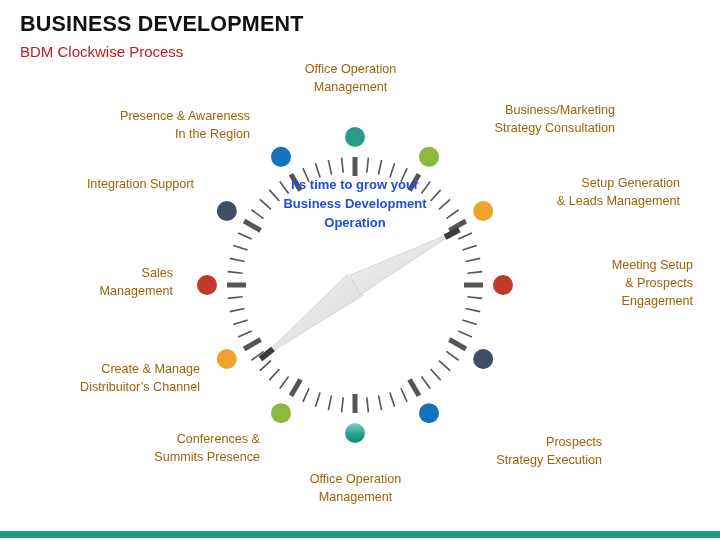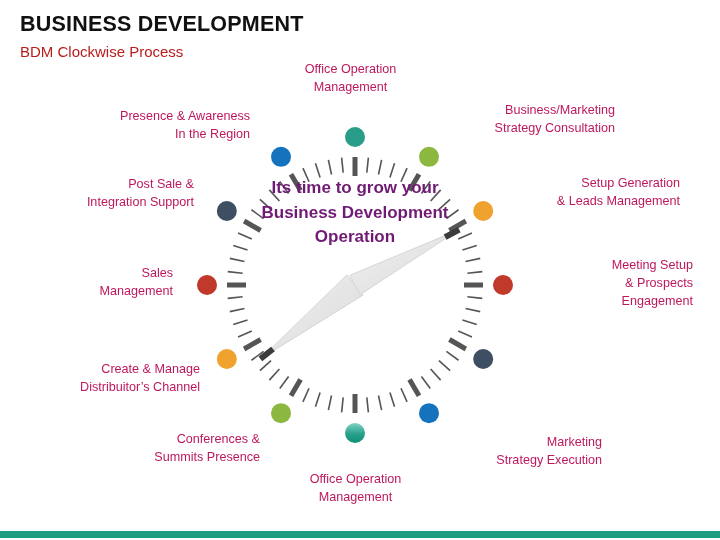--- a/index.html
+++ b/index.html
@@ -66,34 +66,34 @@
     top: 0;
   }
 
   
   #center-caption {
     position: absolute;
     left: 255px;
     top: 176px;
     width: 200px;
     text-align: center;
-    font-size: 17px;
+    font-size: 13px;
     font-weight: bold;
     line-height: 1.45;
-    color: #701a75;
+    color: #1d4ed8;
     pointer-events: none;
   }
   #center-caption div { white-space: nowrap; }
 
   
   .node-label {
     position: absolute;
     font-size: 12.6px;
     line-height: 1.42;
-    color: #be185d;
+    color: #a16207;
     white-space: nowrap;
   }
   .node-label.align-right  { text-align: right; }
   .node-label.align-left   { text-align: right; }
   .node-label.align-center { text-align: center; }
 </style>
 </head>
 <body>
 
 <div id="header">
@@ -224,41 +224,40 @@
         <div>&amp; Leads Management</div>
       </div>
       <div class="node-label align-left" style="left: 543px; top: 257px; width: 150px;">
         <div>Meeting Setup</div>
         <div>&amp; Prospects</div>
         <div>Engagement</div>
       </div>
       <div class="node-label align-left" style="left: 519px; top: 354px; width: 140px;">
       </div>
       <div class="node-label align-left" style="left: 452px; top: 434px; width: 150px;">
-        <div>Marketing</div>
+        <div>Prospects</div>
         <div>Strategy Execution</div>
       </div>
       <div class="node-label align-center" style="left: 283px; top: 471px; width: 145px;">
         <div>Office Operation</div>
         <div>Management</div>
       </div>
       <div class="node-label align-right" style="left: 102px; top: 431px; width: 158px;">
         <div>Conferences &amp;</div>
         <div>Summits Presence</div>
       </div>
       <div class="node-label align-right" style="left: 45px; top: 361px; width: 155px;">
         <div>Create &amp; Manage</div>
         <div>Distribuitor’s Channel</div>
       </div>
       <div class="node-label align-right" style="left: 58px; top: 265px; width: 115px;">
         <div>Sales</div>
         <div>Management</div>
       </div>
       <div class="node-label align-right" style="left: 44px; top: 176px; width: 150px;">
-        <div>Post Sale &amp;</div>
         <div>Integration Support</div>
       </div>
       <div class="node-label align-right" style="left: 85px; top: 108px; width: 165px;">
         <div>Presence &amp; Awareness</div>
         <div>In the Region</div>
       </div>
     </div>
 </div>
 
 <div id="footer-bar"></div>

